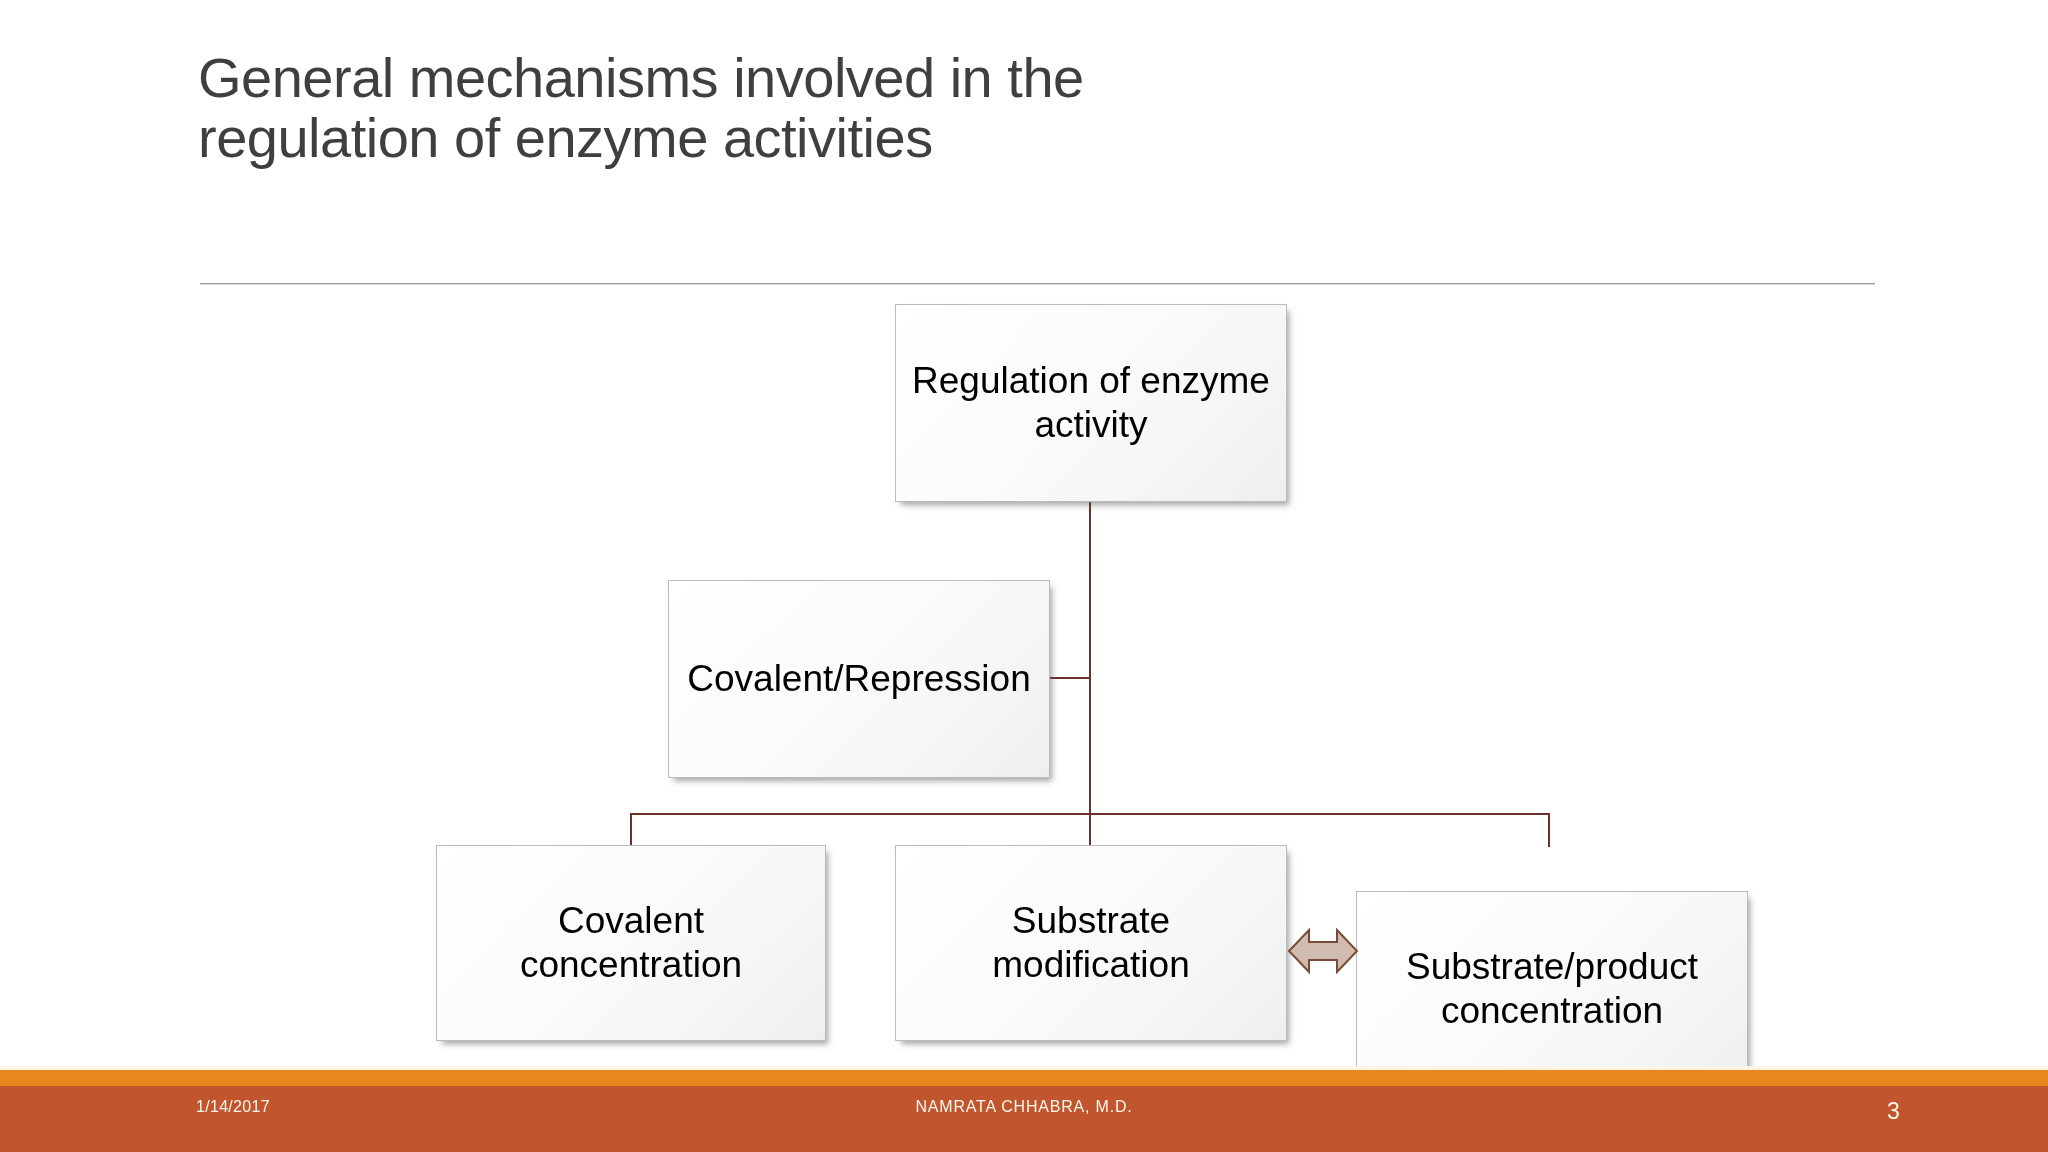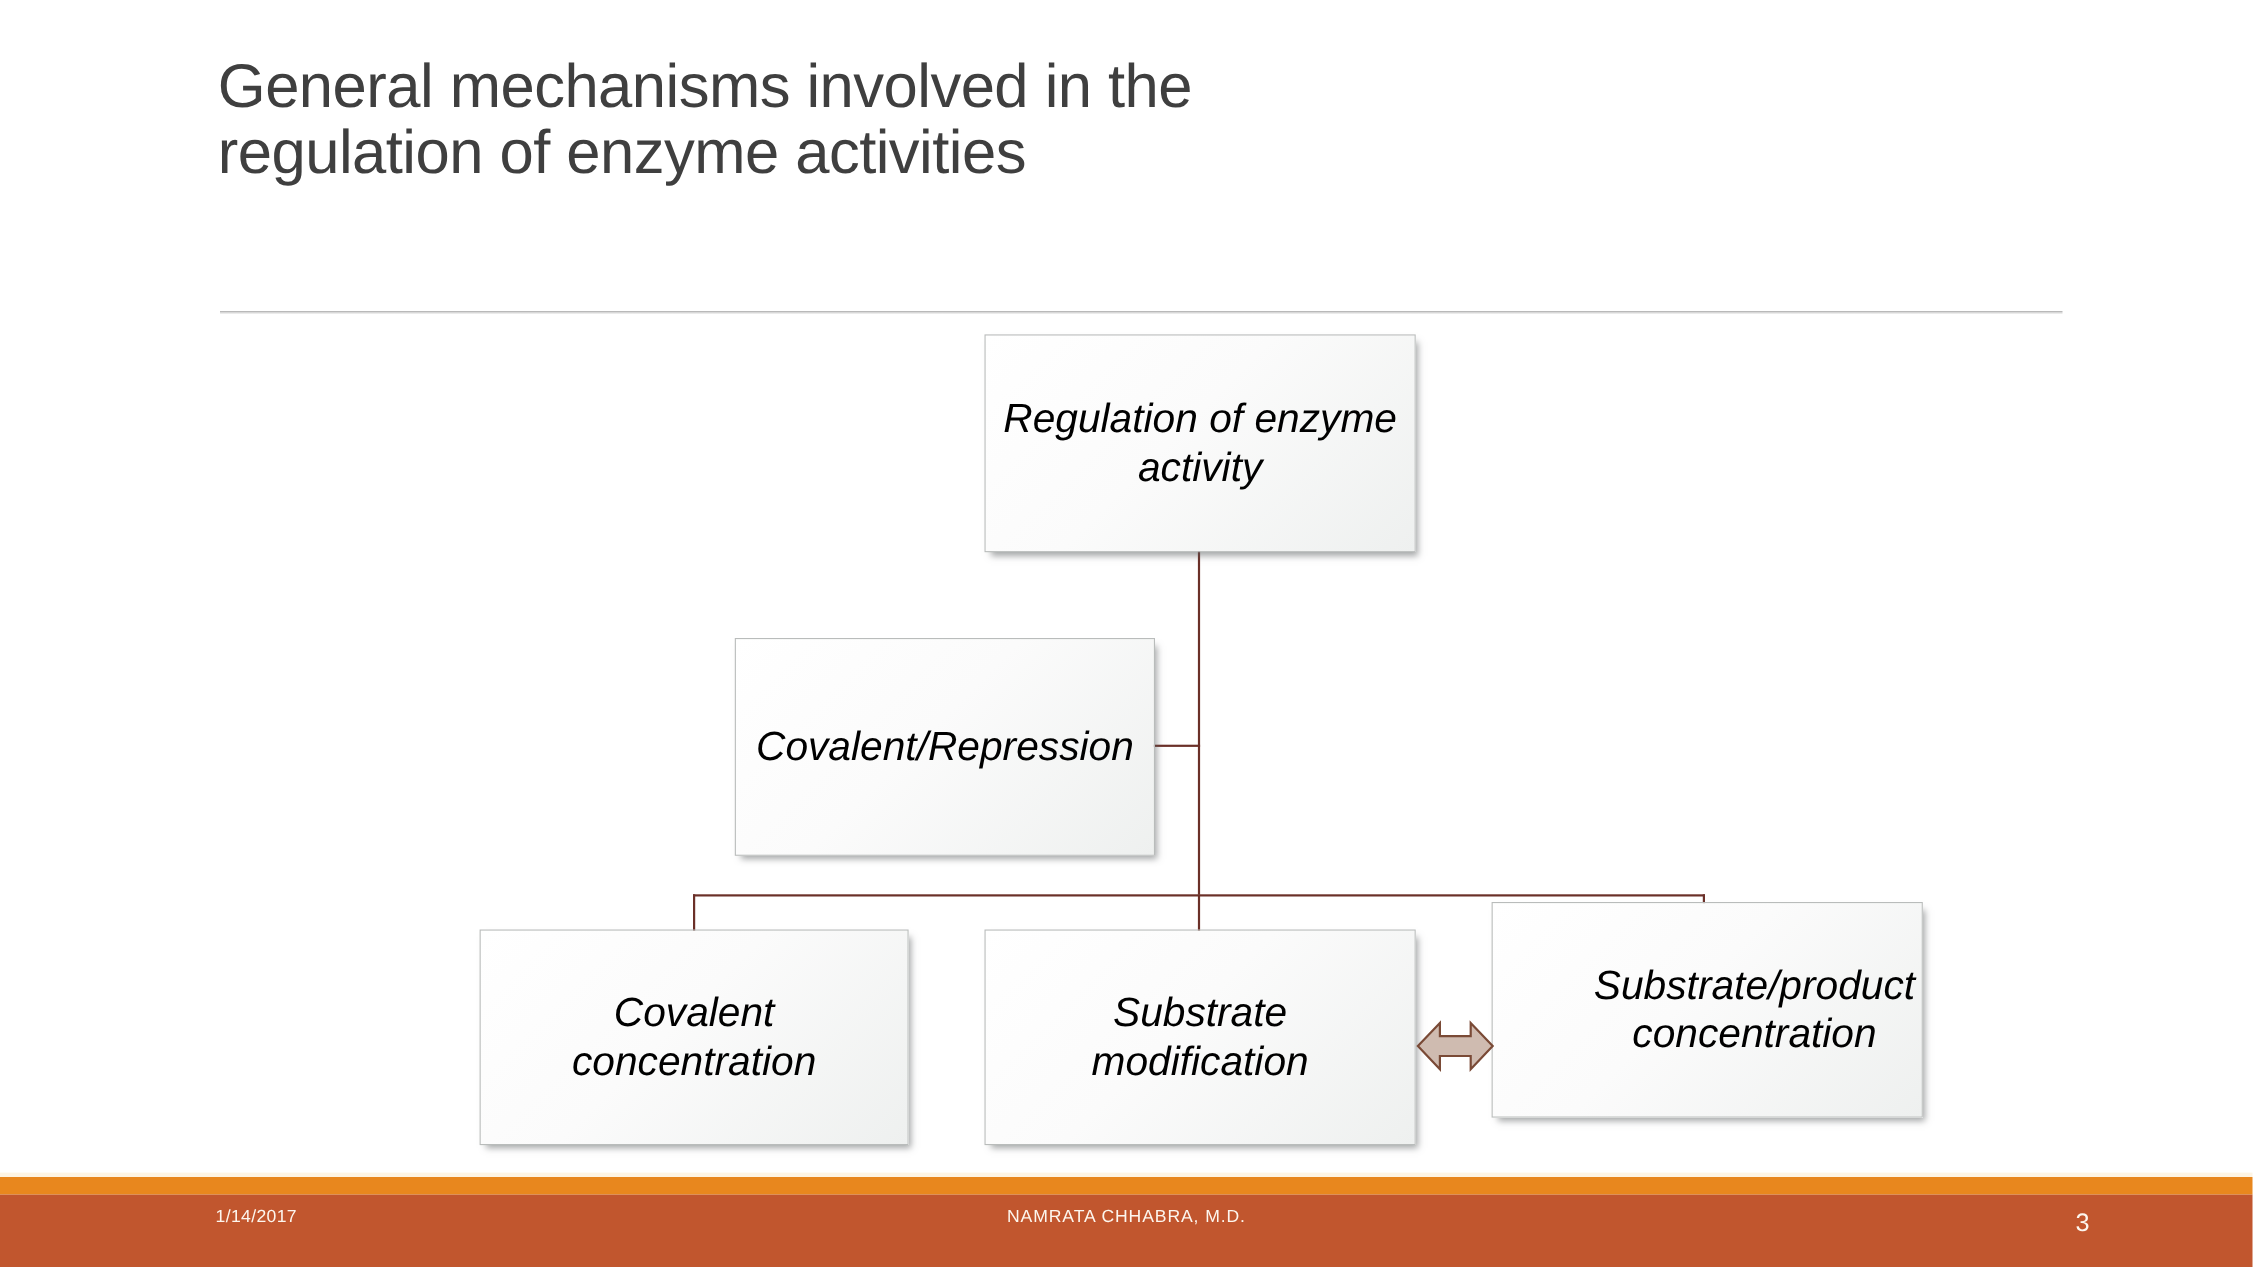--- a/index.html
+++ b/index.html
@@ -44,21 +44,20 @@
     background: linear-gradient(to bottom, #9b9b9b 0, #9b9b9b 1px, #d8d8d8 1px, #d8d8d8 2px);
   }
 
   
   #diagram {
     position: absolute;
     left: 0;
     top: 0;
     width: 1704px;
     height: 1060px;
-    font-style: italic;
   }
 
   .node {
     position: absolute;
     box-sizing: border-box;
     background: linear-gradient(135deg, #ffffff 0%, #fbfbfb 45%, #eef0ef 100%);
     border: 1px solid #b9bcbb;
     box-shadow: 4px 5px 6px -2px rgba(90, 92, 95, 0.55);
     display: flex;
     align-items: center;
@@ -72,21 +71,21 @@
   .node .node-label {
     display: block;
     white-space: pre-line;
   }
 
   
   #node-root        { left: 895px;  top: 304px; width: 392px; height: 198px; }
   #node-induction   { left: 668px;  top: 580px; width: 382px; height: 198px; }
   #node-covalent    { left: 436px;  top: 845px; width: 390px; height: 196px; }
   #node-allosteric  { left: 895px;  top: 845px; width: 392px; height: 196px; }
-  #node-substrate   { left: 1356px; top: 820px; width: 392px; height: 196px; justify-content: flex-end; }
+  #node-substrate   { left: 1356px; top: 891px; width: 392px; height: 196px; }
 
   
   .conn {
     position: absolute;
     background: #6b3028;
   }
   
   #conn-trunk        { left: 1089px; top: 500px;  width: 2px;   height: 313px; }
   
   #conn-trunk-lower  { left: 1089px; top: 813px;  width: 2px;   height: 34px;  }

